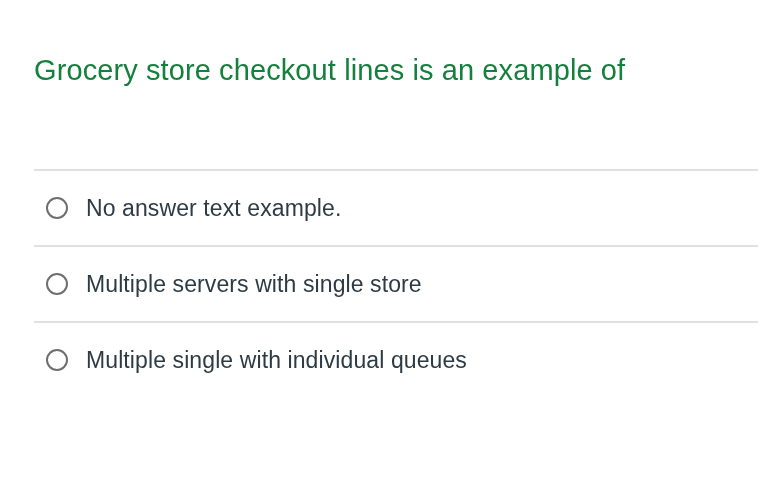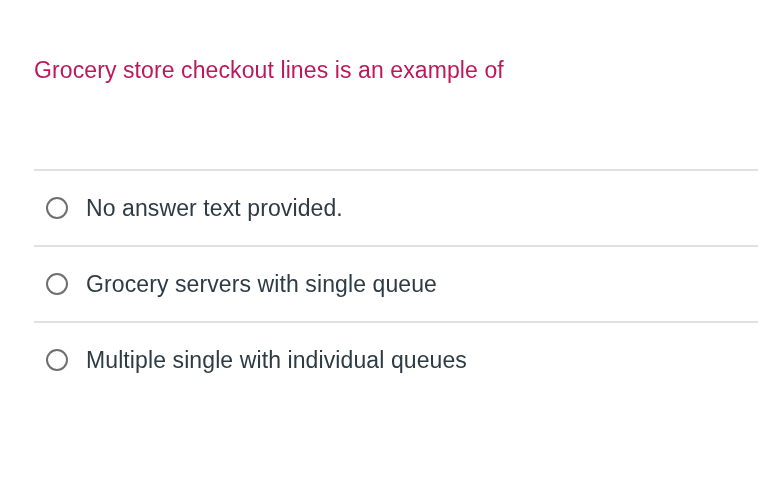--- a/index.html
+++ b/index.html
@@ -5,24 +5,24 @@
   * { margin: 0; padding: 0; box-sizing: border-box; }
   html, body {
     width: 769px;
     height: 490px;
     background: #ffffff;
     font-family: "Liberation Sans", sans-serif;
     overflow: hidden;
   }
   .question-title {
     margin: 53px 34px 12px 34px;
-    font-size: 23px;
+    font-size: 29px;
     font-weight: 400;
     line-height: 34px;
-    color: #be185d;
+    color: #15803d;
     letter-spacing: 0.1px;
   }
   .options {
     margin: 82px 11px 0 34px;
   }
   .option-row {
     display: flex;
     align-items: center;
     height: 76px;
     border-top: 2px solid #e1e1e1;
@@ -50,26 +50,26 @@
 </head>
 <body>
 
 <div class="question-title">Grocery store checkout lines is an example of</div>
 
 <div class="options">
 
 
   <div class="option-row">
     <span class="radio"></span>
-    <span class="option-label">No answer text provided.</span>
+    <span class="option-label">No answer text example.</span>
   </div>
 
   <div class="option-row">
     <span class="radio"></span>
-    <span class="option-label">Grocery servers with single queue</span>
+    <span class="option-label">Multiple servers with single store</span>
   </div>
 
   <div class="option-row">
     <span class="radio"></span>
     <span class="option-label">Multiple single with individual queues</span>
   </div>
 
 </div>
 
 </body></html>

